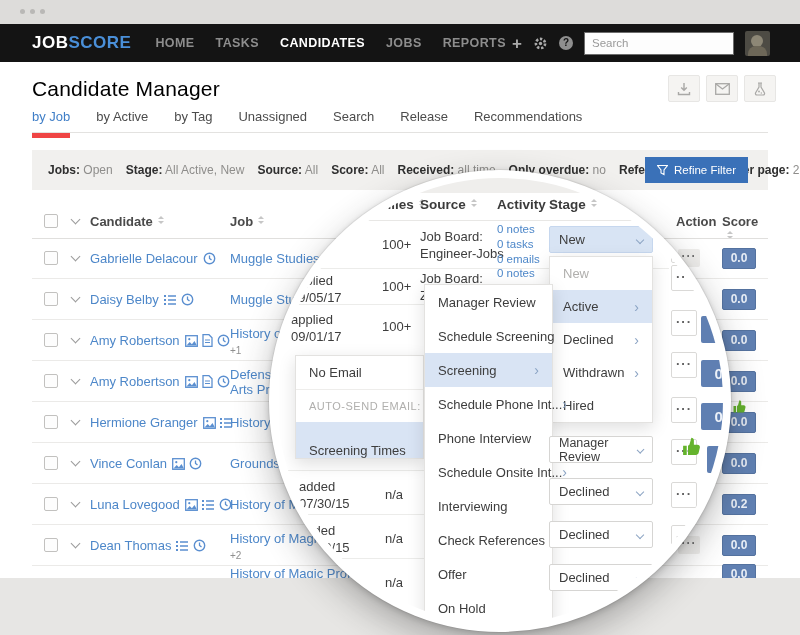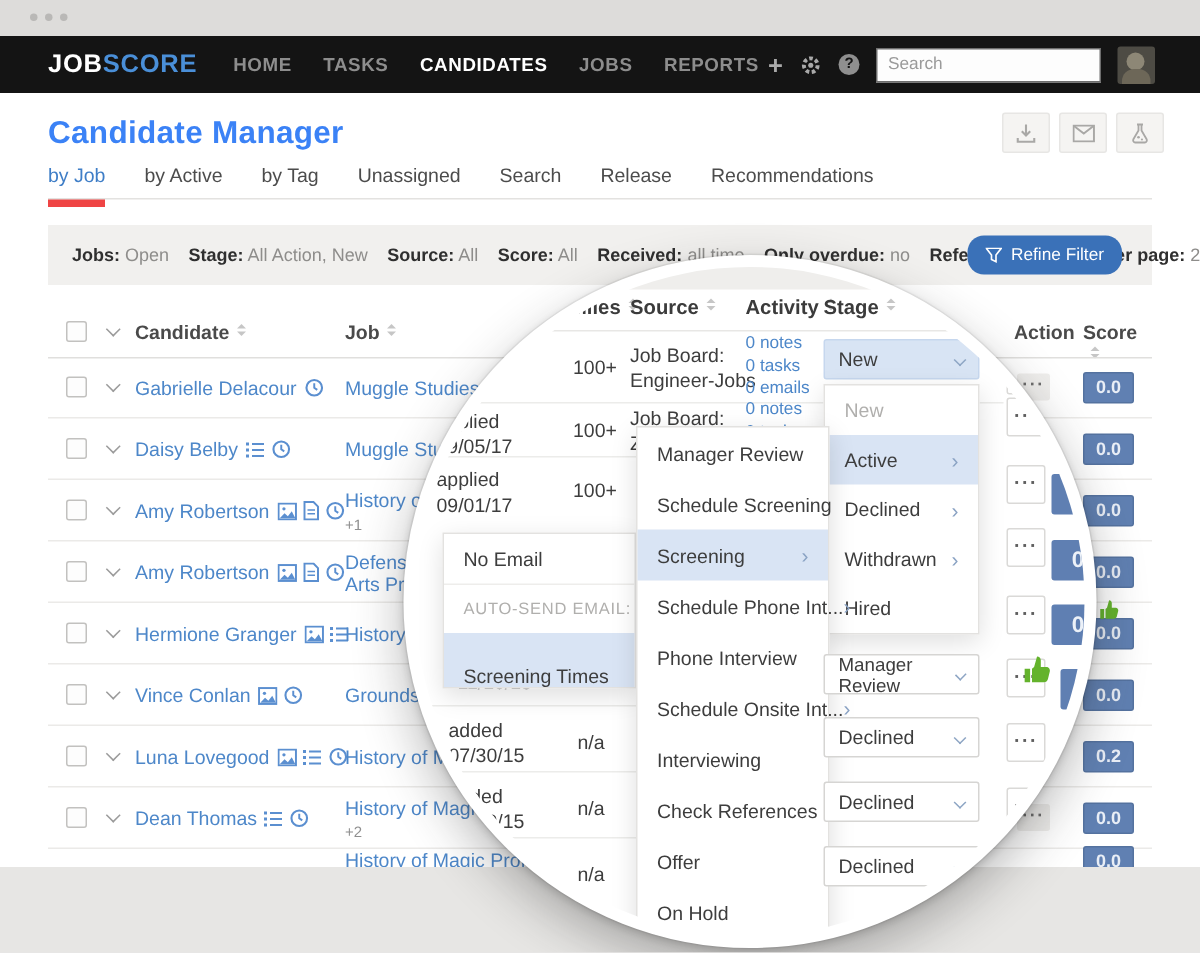--- a/index.html
+++ b/index.html
@@ -23,35 +23,35 @@
   #nav .gear svg { display: block; }
   #nav .help { width: 14px; height: 14px; border-radius: 50%; background: #8f8f8f; color: #141414; font-size: 10px; font-weight: bold; text-align: center; line-height: 14px; }
   #nav input { width: 150px; height: 23px; border: 1px solid #6d6d6d; background: #fdfdfd; font-size: 11.5px; padding: 0 7px; color: #444; font-family: "Liberation Sans", sans-serif; }
   #nav input::placeholder { color: #9a9a9a; }
   #nav .avatar { width: 25px; height: 25px; background: #4d4b44; border-radius: 2px; position: relative; overflow: hidden; }
   #nav .avatar i { position: absolute; left: 6px; top: 4px; width: 12px; height: 12px; border-radius: 50%; background: #8d8776; }
   #nav .avatar b { position: absolute; left: 3px; top: 15px; width: 19px; height: 12px; border-radius: 8px 8px 0 0; background: #6d6758; }
 
   
   #content { position: absolute; left: 0; top: 62px; width: 800px; height: 516px; background: #ffffff; }
-  #page-title { position: absolute; left: 32px; top: 15px; font-size: 21px; color: #3b82f6; font-weight: 700; letter-spacing: .2px; }
+  #page-title { position: absolute; left: 32px; top: 15px; font-size: 21px; color: #000000; font-weight: 400; letter-spacing: .2px; }
   .hicons { position: absolute; right: 24px; top: 13px; display: flex; gap: 6px; }
   .hicon { width: 32px; height: 27px; background: #f5f4f2; border: 1px solid #e7e6e4; border-radius: 2px; display: flex; align-items: center; justify-content: center; }
 
   #tabs { position: absolute; left: 32px; top: 47px; display: flex; gap: 26px; }
   #tabs .tab { font-size: 13px; color: #4c4c4c; padding-bottom: 8px; cursor: pointer; }
   #tabs .tab.active { color: #3f7ec7; border-bottom: 6px solid #ef4444; }
   #tabs-line { position: absolute; left: 32px; top: 70px; width: 736px; height: 1px; background: #e3e2e0; }
 
   
   #filterbar { position: absolute; left: 32px; top: 88px; width: 736px; height: 40px; background: #f1f0ee; display: flex; align-items: center; padding-left: 16px; }
   .fitem { margin-right: 13px; font-size: 12px; white-space: nowrap; }
   .fitem b { color: #2f2f2f; font-weight: bold; }
   .fitem span { color: #8e8d8b; }
-  #refine { position: absolute; right: 20px; top: 7px; height: 26px; background: #3a71b8; border-radius: 11px; color: #fff; font-size: 11.5px; display: flex; align-items: center; gap: 6px; padding: 0 12px; cursor: pointer; }
+  #refine { position: absolute; right: 20px; top: 7px; height: 26px; background: #3a71b8; border-radius: 0; color: #fff; font-size: 11.5px; display: flex; align-items: center; gap: 6px; padding: 0 12px; cursor: pointer; }
 
   
   #thead { position: absolute; left: 32px; top: 146px; width: 736px; height: 30px; }
   #thead .hline { position: absolute; left: 0; top: 30px; width: 736px; height: 1px; background: #e0dfdd; }
   .th { position: absolute; font-size: 13px; font-weight: bold; color: #4a4a4a; top: 6px; }
   .sort { display: inline-block; width: 5px; height: 10px; position: relative; margin-left: 5px; }
   .sort::before { content: ""; position: absolute; top: 0; left: 0; border-left: 3px solid transparent; border-right: 3px solid transparent; border-bottom: 3px solid #c6c6c6; }
   .sort::after { content: ""; position: absolute; bottom: 2px; left: 0; border-left: 3px solid transparent; border-right: 3px solid transparent; border-top: 3px solid #c6c6c6; }
   .cb { position: absolute; width: 14px; height: 14px; border: 1px solid #c2c1bf; border-radius: 2px; background: #fdfdfd; }
   .chev { position: absolute; width: 7px; height: 7px; border-right: 1.6px solid #9b9b9b; border-bottom: 1.6px solid #9b9b9b; transform: rotate(45deg); }
@@ -162,21 +162,21 @@
       <div class="tab">by Tag</div>
       <div class="tab">Unassigned</div>
       <div class="tab">Search</div>
       <div class="tab">Release</div>
       <div class="tab">Recommendations</div>
     </div>
     <div id="tabs-line"></div>
 
     <div id="filterbar">
       <div class="fitem"><b>Jobs:</b> <span>Open</span></div>
-      <div class="fitem"><b>Stage:</b> <span>All Action, New</span></div>
+      <div class="fitem"><b>Stage:</b> <span>All Active, New</span></div>
       <div class="fitem"><b>Source:</b> <span>All</span></div>
       <div class="fitem"><b>Score:</b> <span>All</span></div>
       <div class="fitem"><b>Received:</b> <span>all time</span></div>
       <div class="fitem"><b>Only overdue:</b> <span>no</span></div>
       <div class="fitem"><b>Referrals Only:</b> <span>no</span></div>
       <div class="fitem"><b>Per page:</b> <span>25</span></div>
       <div id="refine">
         <svg width="11" height="11" viewBox="0 0 11 11">
             <path d="M0.5 0.5h10L7 5v4.5L4 8V5z" fill="none" stroke="#ffffff" stroke-width="1.1"></path>
           </svg>

